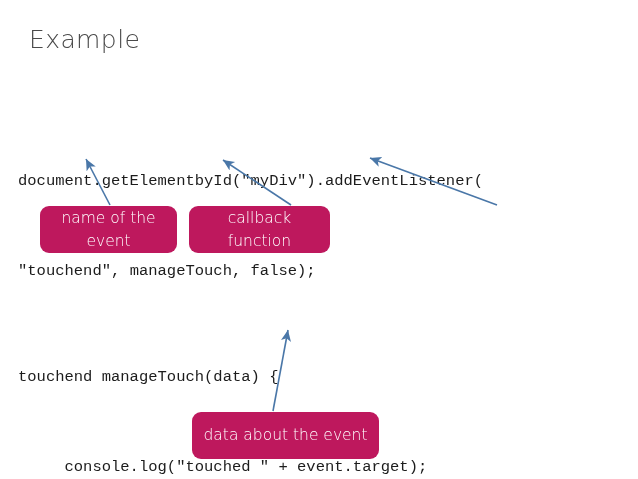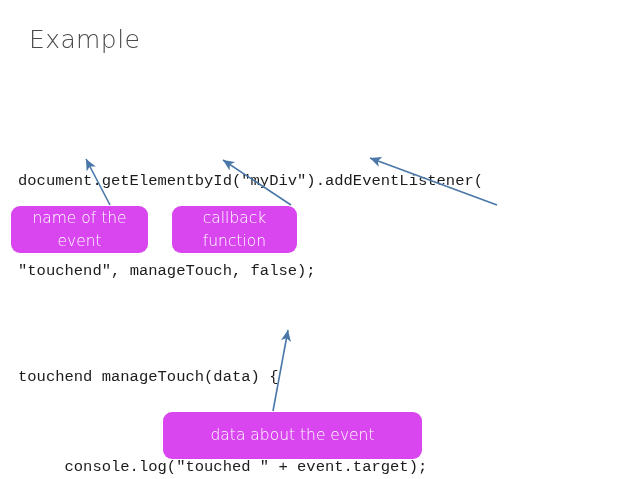--- a/index.html
+++ b/index.html
@@ -54,56 +54,57 @@
   .code-line {
     white-space: pre;
     display: block;
   }
   .code-bold {
     font-weight: normal;
   }
   
   .callout {
     position: absolute;
-    background: #d946ef;
+    background: #be185d;
     border-radius: 9px;
     color: #ffffff;
     font-family: "DejaVu Sans", sans-serif;
     font-weight: 300;
     font-size: 15.5px;
     line-height: 23px;
     text-align: center;
     display: flex;
     align-items: center;
     justify-content: center;
     box-sizing: border-box;
     padding: 4px 8px;
+    margin-left: 29px;
   }
   #callout-name-of-event {
     left: 11px;
     top: 206px;
     width: 137px;
     height: 47px;
   }
   #callout-callback-function {
-    left: 172px;
+    left: 160px;
     top: 206px;
-    width: 125px;
+    width: 141px;
     height: 47px;
   }
   #callout-capture-phase {
     left: 320px;
     top: 206px;
     width: 307px;
     height: 47px;
   }
   #callout-data-about-event {
     left: 163px;
     top: 412px;
-    width: 259px;
+    width: 187px;
     height: 47px;
   }
   .callout-text {
     display: block;
   }
   
   #arrow-layer {
     position: absolute;
     left: 0;
     top: 0;

